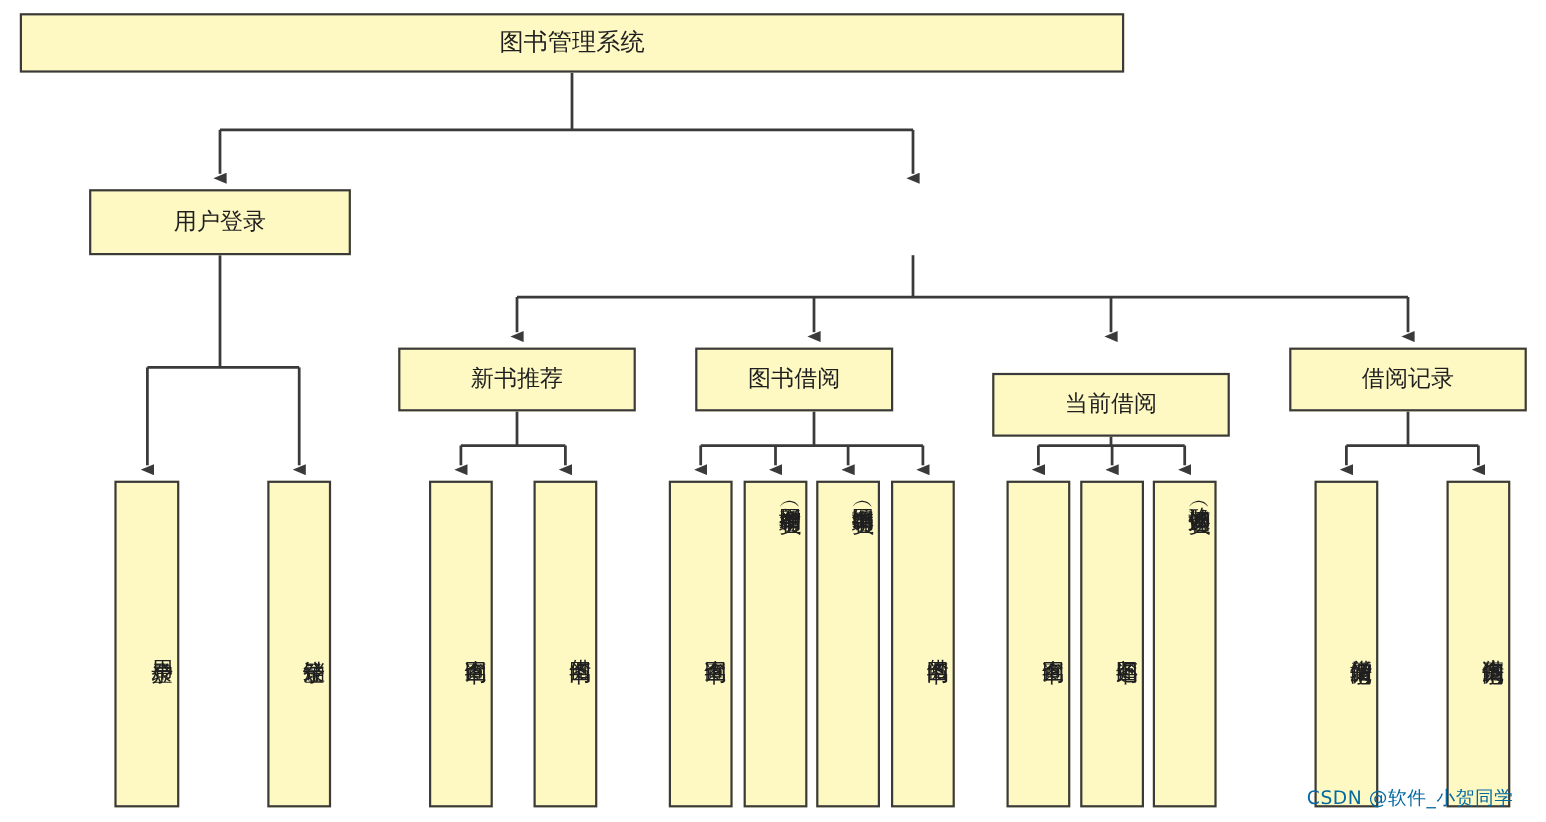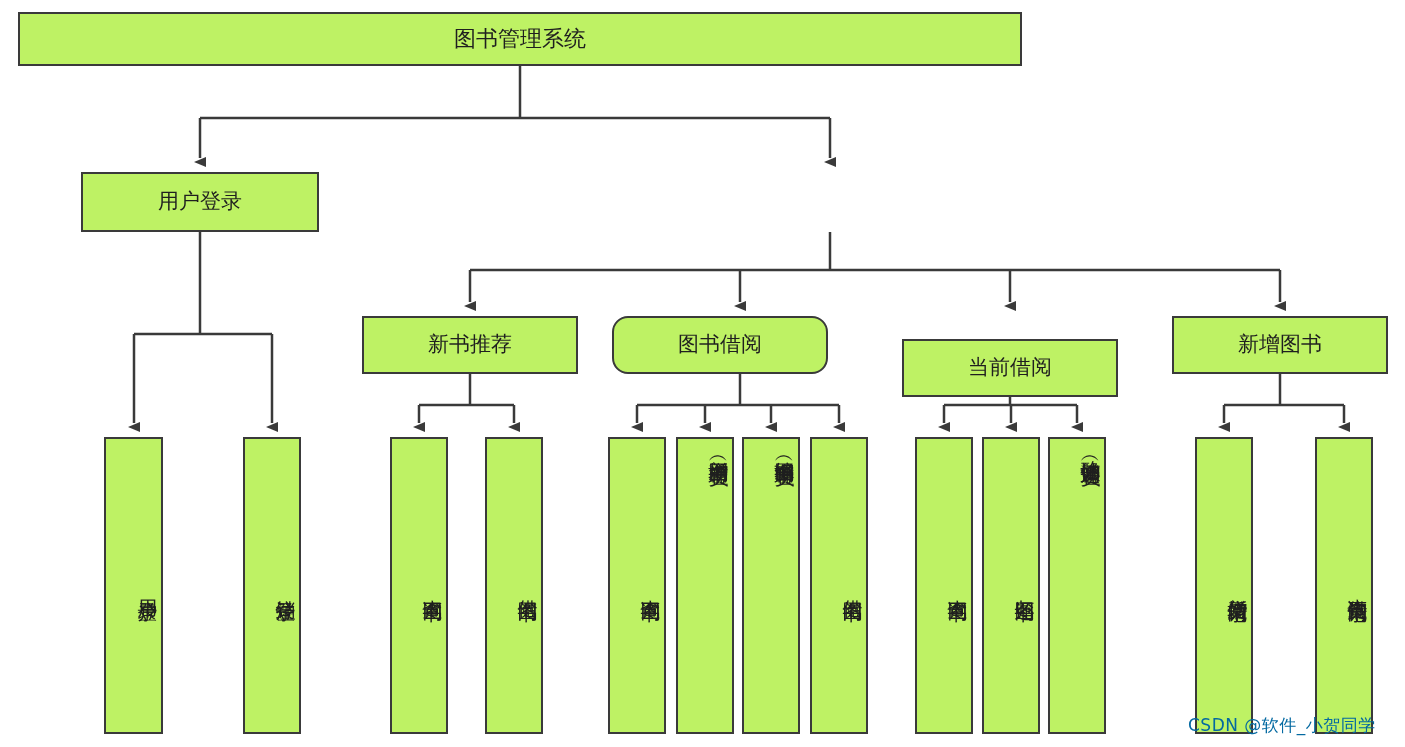--- a/index.html
+++ b/index.html
@@ -22,21 +22,21 @@
     position: absolute;
     left: 0;
     top: 0;
     width: 1405px;
     height: 747px;
     pointer-events: none;
   }
   .node {
     position: absolute;
     box-sizing: border-box;
-    background: #bef264;
+    background: #fef9c3;
     border: 2px solid #3a3a3a;
     display: flex;
     align-items: center;
     justify-content: center;
     color: #1f1f1f;
     line-height: 1.32;
     text-align: center;
   }
   .node.horiz {
     font-size: 21px;
@@ -133,28 +133,28 @@
     <span>图书管理系统</span>
   </div>
 
   <div class="node horiz" style="left:81px; top:172px; width:238px; height:60px;">
     <span>用户登录</span>
   </div>
 
   <div class="node horiz" style="left:362px; top:316px; width:216px; height:58px;justify-content:center;">
     <span>新书推荐</span>
   </div>
-  <div class="node horiz" style="left:612px; top:316px; width:216px; height:58px;border-radius:16px;">
+  <div class="node horiz" style="left:632px; top:316px; width:180px; height:58px;">
     <span>图书借阅</span>
   </div>
   <div class="node horiz" style="left:902px; top:316px; width:216px; height:58px;margin-top:23px;">
     <span>当前借阅</span>
   </div>
   <div class="node horiz" style="left:1172px; top:316px; width:216px; height:58px;">
-    <span>新增图书</span>
+    <span>借阅记录</span>
   </div>
 
   <div class="node vert center-v" style="left:104px; top:437px; width:59px; height:297px;">
     <span class="vtext">用户登录</span>
   </div>
   <div class="node vert center-v" style="left:243px; top:437px; width:58px; height:297px;">
     <span class="vtext">注销登录</span>
   </div>
 
   <div class="node vert center-v" style="left:390px; top:437px; width:58px; height:297px;">

